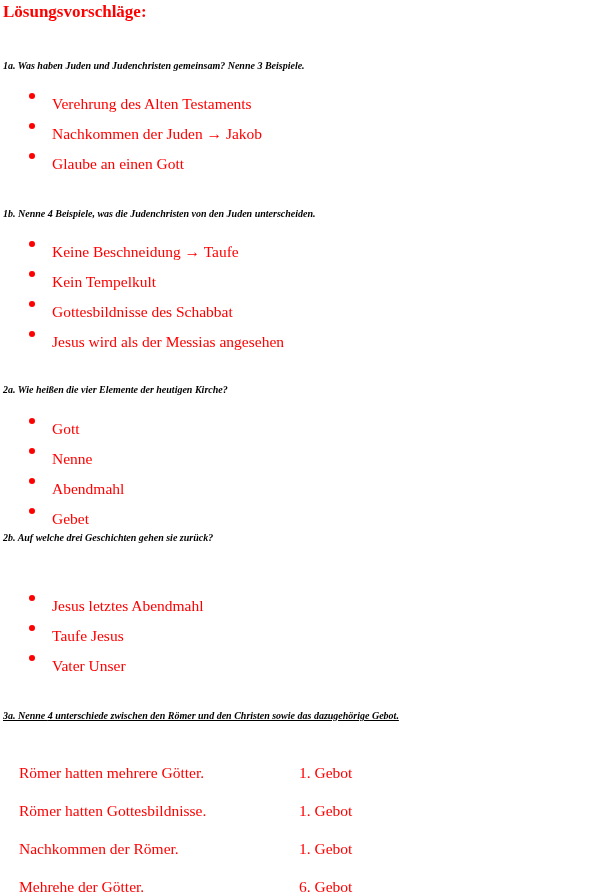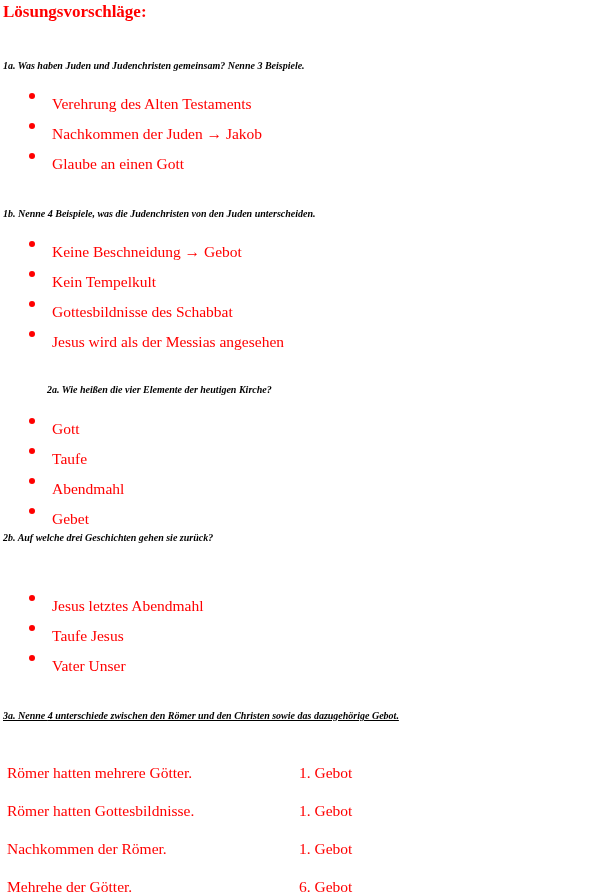--- a/index.html
+++ b/index.html
@@ -70,21 +70,21 @@
     }
     .pair-row {
       position: absolute;
       left: 3px;
       font-size: 15.5px;
       color: #ff0000;
       line-height: 20px;
       white-space: nowrap;
       width: 612px;
     }
-    .pair-left { position: absolute; left: 4px; text-align: center; }
+    .pair-left { position: absolute; left: 16px; text-align: center; }
     .pair-right { position: absolute; left: 296px; }
   </style>
 </head>
 <body>
 
 <h1 class="title">Lösungsvorschläge:</h1>
 
 <div class="question" style="top:56px;">1a. Was haben Juden und Judenchristen gemeinsam? Nenne 3 Beispiele.</div>
 <ul class="bullet-list" style="top:86px;">
   <li class="bullet-item">
@@ -98,45 +98,45 @@
   <li class="bullet-item">
       <span class="bullet-dot"></span>
       <span class="bullet-text">Glaube an einen Gott</span>
     </li>
 </ul>
 
 <div class="question" style="top:204px;">1b. Nenne 4 Beispiele, was die Judenchristen von den Juden unterscheiden.</div>
 <ul class="bullet-list" style="top:234px;">
   <li class="bullet-item">
       <span class="bullet-dot"></span>
-      <span class="bullet-text">Keine Beschneidung → Gebot</span>
+      <span class="bullet-text">Keine Beschneidung → Taufe</span>
     </li>
   <li class="bullet-item">
       <span class="bullet-dot"></span>
       <span class="bullet-text">Kein Tempelkult</span>
     </li>
   <li class="bullet-item">
       <span class="bullet-dot"></span>
       <span class="bullet-text">Gottesbildnisse des Schabbat</span>
     </li>
   <li class="bullet-item">
       <span class="bullet-dot"></span>
       <span class="bullet-text">Jesus wird als der Messias angesehen</span>
     </li>
 </ul>
 
-<div class="question" style="top:380px;margin-left:44px;">2a. Wie heißen die vier  Elemente der heutigen Kirche?</div>
+<div class="question" style="top:380px;">2a. Wie heißen die vier  Elemente der heutigen Kirche?</div>
 <ul class="bullet-list" style="top:411px;">
   <li class="bullet-item">
       <span class="bullet-dot"></span>
       <span class="bullet-text">Gott</span>
     </li>
   <li class="bullet-item">
       <span class="bullet-dot"></span>
-      <span class="bullet-text">Taufe</span>
+      <span class="bullet-text">Nenne</span>
     </li>
   <li class="bullet-item">
       <span class="bullet-dot"></span>
       <span class="bullet-text">Abendmahl</span>
     </li>
   <li class="bullet-item">
       <span class="bullet-dot"></span>
       <span class="bullet-text">Gebet</span>
     </li>
 </ul>

